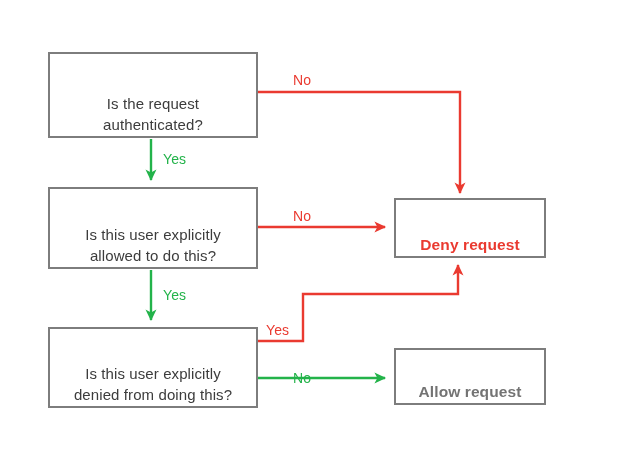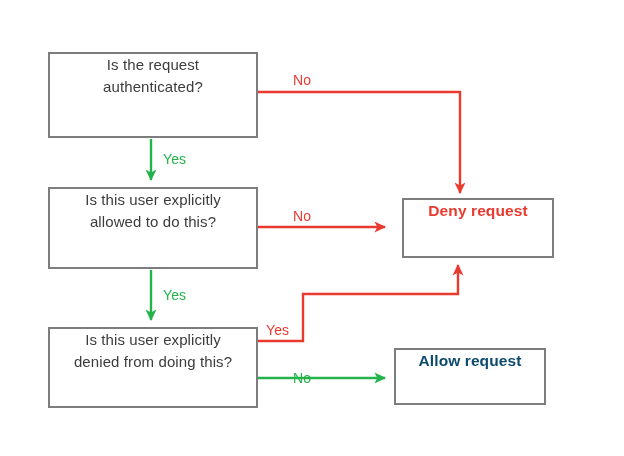--- a/index.html
+++ b/index.html
@@ -14,36 +14,36 @@
     background: #ffffff;
     font-family: "Liberation Sans", sans-serif;
     overflow: hidden;
   }
   .node {
     position: absolute;
     box-sizing: border-box;
     border: 2px solid #7d7d7d;
     background: #ffffff;
     display: flex;
-    align-items: flex-start;
+    align-items: flex-end;
     justify-content: center;
     text-align: center;
     color: #3c3c3c;
     font-size: 15px;
     line-height: 1.45;
     letter-spacing: 0.1px;
     white-space: pre-line;
     z-index: 3;
   }
   .node.terminal {
     font-weight: bold;
     font-size: 15.5px;
   }
-  .node.deny { color: #ea3a30; margin-left: 8px; }
-  .node.allow { color: #0c4a6e; }
+  .node.deny { color: #ea3a30; }
+  .node.allow { color: #737373; }
 
   #edges {
     position: absolute;
     left: 0;
     top: 0;
     width: 624px;
     height: 456px;
     z-index: 1;
   }
   .edge-label {

